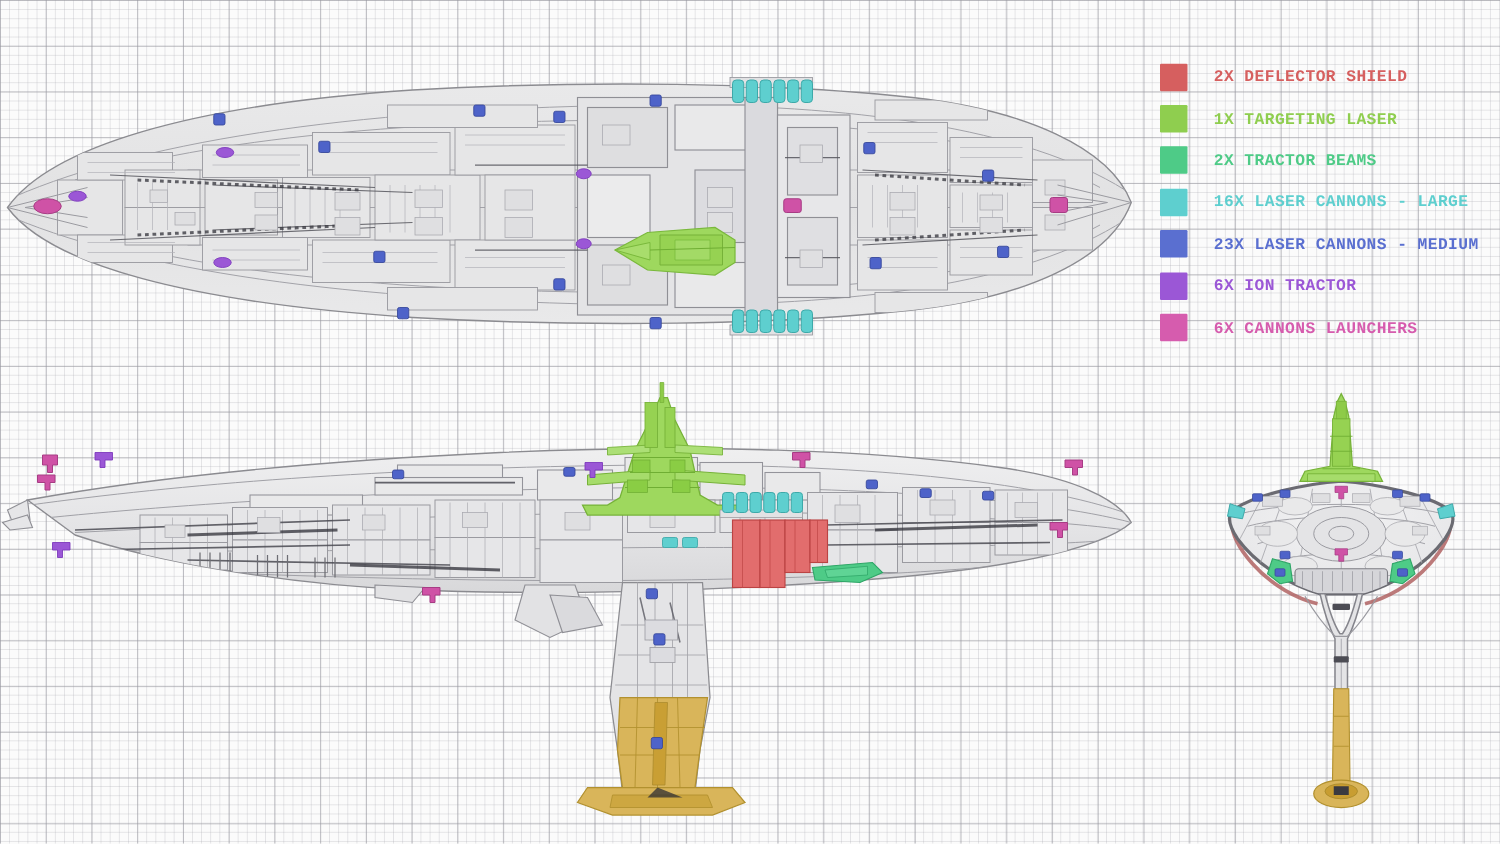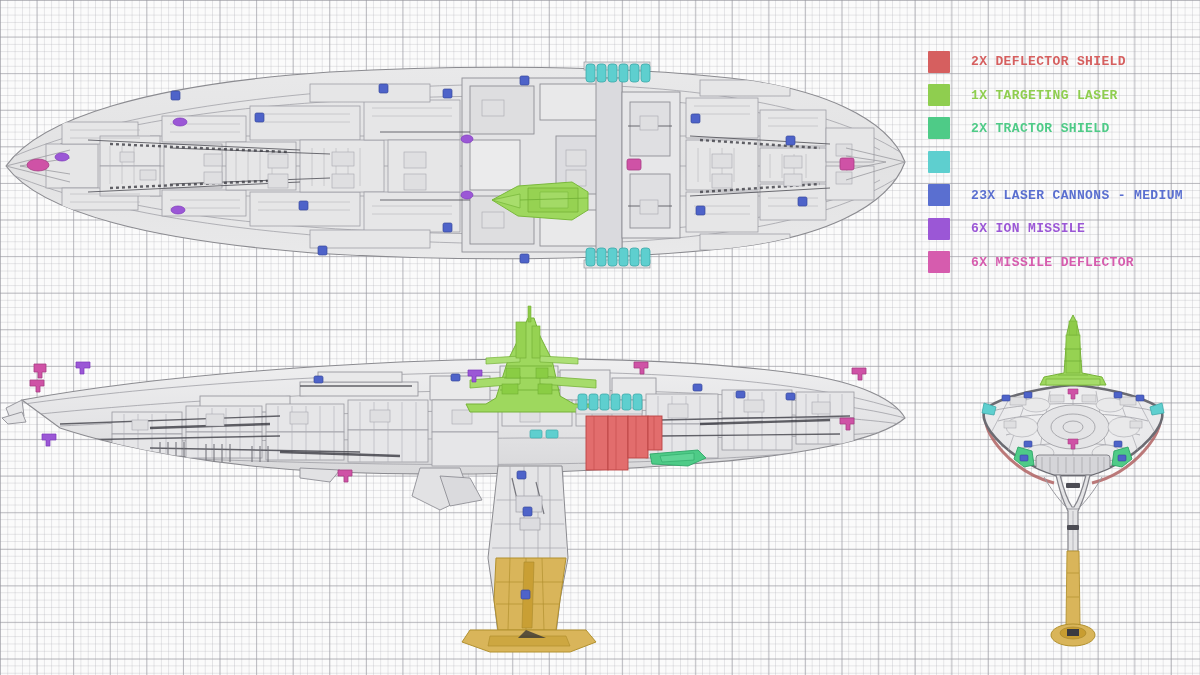--- a/index.html
+++ b/index.html
@@ -617,36 +617,37 @@
     </div>
 
 
     <div class="leg-row">
       <span class="leg-sw" style="background-color: rgb(143, 206, 79);"></span>
       <span class="leg-label" style="color: rgb(143, 206, 79);">1X TARGETING LASER</span>
     </div>
 
     <div class="leg-row">
       <span class="leg-sw" style="background-color: rgb(78, 203, 135);"></span>
-      <span class="leg-label" style="color: rgb(78, 203, 135);">2X TRACTOR SHIELD</span>
+      <span class="leg-label" style="color: rgb(78, 203, 135);">2X TRACTOR BEAMS</span>
     </div>
 
     <div class="leg-row">
       <span class="leg-sw" style="background-color: rgb(94, 207, 207);"></span>
+      <span class="leg-label" style="color: rgb(94, 207, 207);">16X LASER CANNONS - LARGE</span>
     </div>
 
     <div class="leg-row">
       <span class="leg-sw" style="background-color: rgb(90, 111, 208);"></span>
       <span class="leg-label" style="color: rgb(90, 111, 208);">23X LASER CANNONS - MEDIUM</span>
     </div>
 
     <div class="leg-row">
       <span class="leg-sw" style="background-color: rgb(155, 87, 214);"></span>
-      <span class="leg-label" style="color: rgb(155, 87, 214);">6X ION MISSILE</span>
+      <span class="leg-label" style="color: rgb(155, 87, 214);">6X ION TRACTOR</span>
     </div>
 
     <div class="leg-row">
       <span class="leg-sw" style="background-color: rgb(214, 92, 174);"></span>
-      <span class="leg-label" style="color: rgb(214, 92, 174);">6X MISSILE DEFLECTOR</span>
+      <span class="leg-label" style="color: rgb(214, 92, 174);">6X CANNONS LAUNCHERS</span>
     </div>
 
   </div>
 </div>
 
 </body></html>

